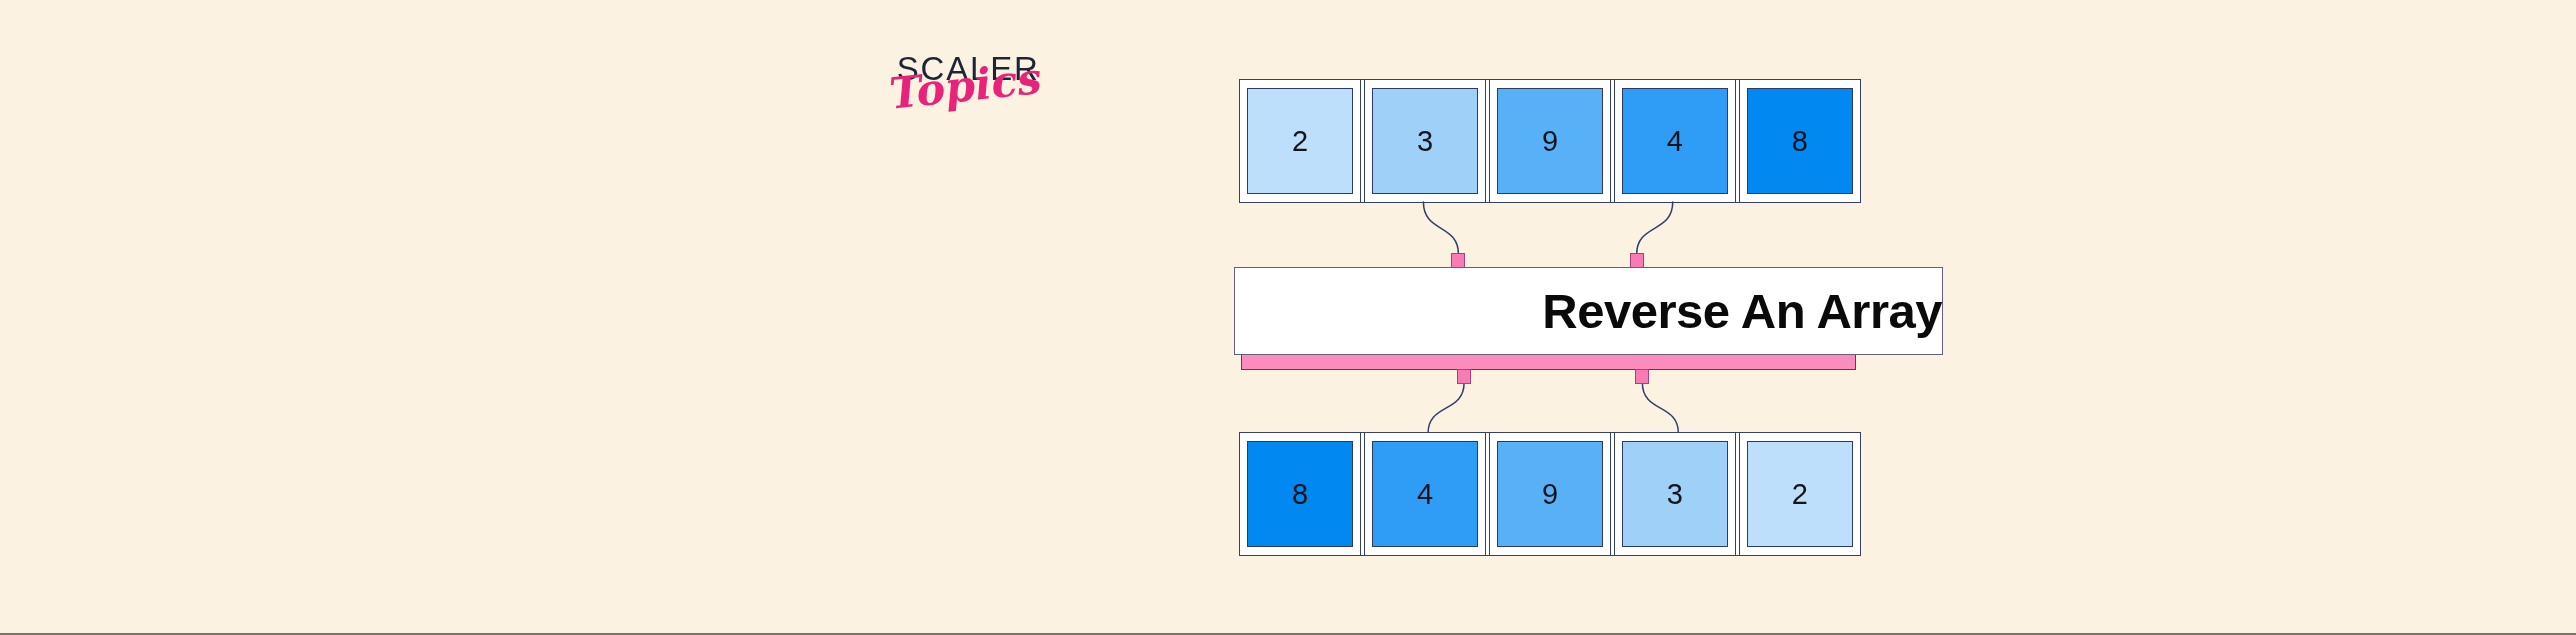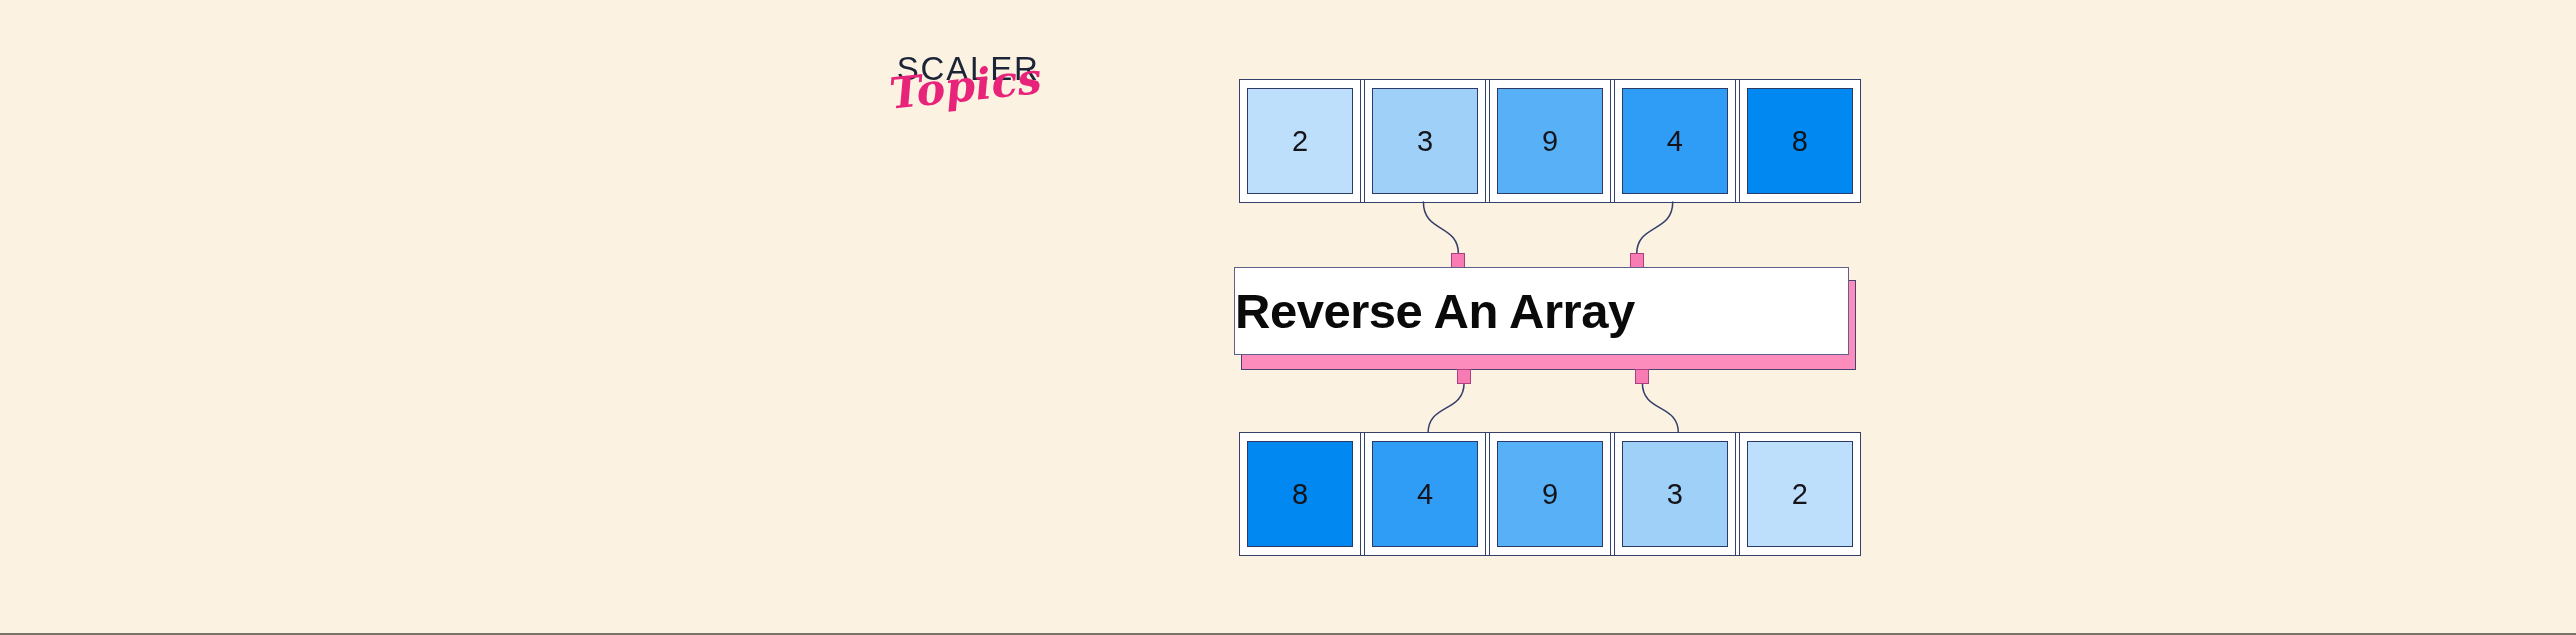--- a/index.html
+++ b/index.html
@@ -40,23 +40,23 @@
   .pin{position:absolute;width:14.4px;height:15px;background:var(--pin-pink);
     border:1px solid var(--pin-border);}
   .pin.tl{left:1451px;top:253px;}
   .pin.tr{left:1630px;top:253px;}
   .pin.bl{left:1457px;top:369px;}
   .pin.br{left:1635px;top:369px;}
 
   
   .title-shadow{position:absolute;left:1241px;top:280px;width:615px;height:90px;
     background:var(--pink);border:1px solid var(--shadow-border);}
-  .title-box{position:absolute;left:1234px;top:267px;width:615px;height:88px;
+  .title-box{position:absolute;left:1234px;top:267px;width:709px;height:88px;
     background:#fff;border:1px solid var(--box-border);
-    display:flex;align-items:center;justify-content:flex-start;}
+    display:flex;align-items:center;justify-content:flex-end;}
   .title-box span{font-size:49px;font-weight:700;letter-spacing:-0.5px;color:var(--title);}
 
   .bottom-bar{position:absolute;left:0;top:633px;width:3091px;height:3.1px;background:var(--bottom-bar);}
 </style>
 </head>
 <body>
 
 <div class="canvas">
 
   <div class="logo">

